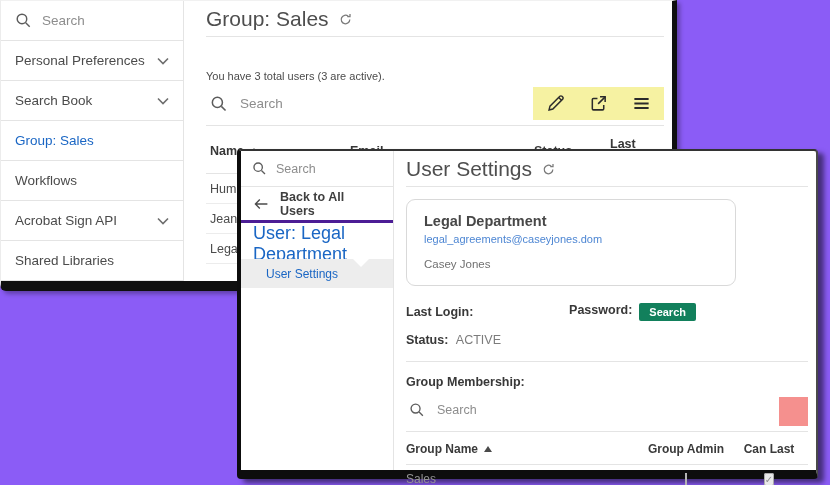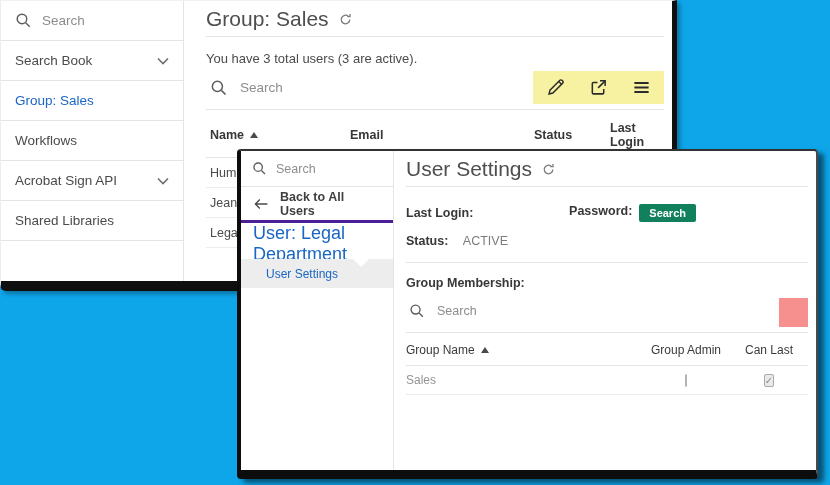--- a/index.html
+++ b/index.html
@@ -1,18 +1,18 @@
 <!DOCTYPE html>
 <html><head>
 <meta charset="utf-8">
 <style>
   * { box-sizing: border-box; margin: 0; padding: 0; }
   html,body { width:830px; height:485px; background:#fff; overflow:hidden;
     font-family:"Liberation Sans", sans-serif; color:#4b4b4b; }
-  #stage { position:relative; width:830px; height:485px; background:#0ea5e9; }
+  #stage { position:relative; width:830px; height:485px; background:#8b5cf6; }
 
   
   .icon svg { display:block; }
   .rule { border-bottom:1px solid #e4e4e4; }
   input { border:none; outline:none; background:transparent; font-family:inherit;
           font-size:13.5px; color:#4b4b4b; }
   input::placeholder { color:#8d8d8d; }
   .sort-asc { display:inline-block; width:0; height:0; margin-left:6px; position:relative; top:-1px;
     border-left:4px solid transparent; border-right:4px solid transparent; border-bottom:6px solid #4a4a4a; }
   h1,h2 { font-size:21px; font-weight:400; color:#4e4e4e; display:flex; align-items:center; gap:9px; }
@@ -23,21 +23,21 @@
     border-right:5px solid #0f0f0f; border-bottom:10px solid #0f0f0f;
     border-bottom-left-radius:6px; box-shadow:3px 3px 4px rgba(0,0,0,.3);
     display:flex; z-index:1; }
   .bk-sidebar { width:183px; flex:none; border-right:1px solid #e4e4e4; }
   .s-row { height:40px; display:flex; align-items:center; gap:10px; padding:0 14px;
            border-bottom:1px solid #e4e4e4; font-size:13.5px; color:#4b4b4b; }
   .s-row .chev { margin-left:auto; }
   .s-row.active { color:#1a66c4; }
   .bk-main { flex:1; padding:6px 8px 0 22px; min-width:0; }
   .title-rule { margin-top:5px; }
-  .bk-summary { margin-top:14px; font-size:13px; color:#4b4b4b; }
+  .bk-summary { margin-top:33px; font-size:11px; color:#4b4b4b; }
   .searchbar { display:flex; align-items:center; gap:12px; height:44px;
                border-bottom:1px solid #e4e4e4; padding-left:4px; }
   .searchbar input { flex:0 1 220px; }
   .hl-toolbar { margin-left:auto; display:flex; align-items:center; gap:24px;
                 background:#f6f2a2; padding:7px 13px; }
   .tool-btn { cursor:pointer; display:flex; }
   .bk-grid { display:grid; grid-template-columns:140px 184px 76px 1fr; align-items:center; padding-left:4px; }
   .bk-thead { font-size:12.5px; font-weight:bold; color:#373737;
               padding-top:11px; padding-bottom:8px; border-bottom:1px solid #e4e4e4; }
   .bk-row { height:30px; font-size:12.5px; color:#4b4b4b; border-bottom:1px solid #ececec; }
@@ -65,29 +65,29 @@
                   padding:13px 17px 15px; }
   .pc-name { font-size:14.5px; font-weight:bold; color:#474747; }
   .pc-email { margin-top:4px; font-size:11px; color:#4d86d3; cursor:pointer; }
   .pc-person { margin-top:13px; font-size:11.5px; color:#707070; }
   .info-row { margin-top:17px; display:flex; align-items:center; }
   .info-row .lbl, .stat-row .lbl, .gm-label { font-weight:bold; color:#383838; }
   .pw-cell { margin-left:auto; margin-right:112px; display:flex; }
   .badge { display:inline-block; margin-left:7px; background:#12805c; color:#fff;
            font-size:11px; font-weight:bold; padding:3px 10px; border-radius:2px; }
   .stat-row { margin-top:12px; }
-  .stat-val { color:#7c7c7c; margin-left:11px; }
+  .stat-val { color:#7c7c7c; margin-left:4px; }
   .fr-rule { margin-top:14px; }
   .gm-label { margin-top:13px; display:block; }
   .fr-searchbar { display:flex; align-items:center; gap:12px; height:43px;
                   border-bottom:1px solid #e4e4e4; padding-left:3px; }
   .fr-searchbar input { flex:0 1 180px; font-size:12.5px; }
   .hl-red { margin-left:auto; width:29px; height:29px; background:#f5908e; align-self:flex-end; margin-bottom:5px; }
   .fr-grid { display:grid; grid-template-columns:1fr 88px 78px; align-items:center; }
-  .fr-thead { font-size:12px; font-weight:normal; color:#3a3a3a; padding-top:10px; padding-bottom:8px;
+  .fr-thead { font-size:12px; font-weight:bold; color:#3a3a3a; padding-top:10px; padding-bottom:8px;
               border-bottom:1px solid #e4e4e4; }
   .fr-thead .c, .fr-tr .c { text-align:center; }
   .fr-tr { height:29px; font-size:12px; color:#949494; border-bottom:1px solid #ececec; }
   .cb { width:13px; height:13px; border:1px solid #b3b3b3; border-radius:2px; margin:0 auto;
         background:#fff; font-size:10px; line-height:11px; text-align:center; color:#8d8d8d; cursor:pointer; }
   .cb.checked { background:#e9e9e9; border-color:#ababab; }
 </style>
 </head>
 <body>
 
@@ -99,20 +99,28 @@
         <span class="icon">
           <svg width="17" height="17" viewBox="0 0 20 20">
               <circle cx="8.2" cy="8.2" r="5.6" fill="none" stroke="#5c5c5c" stroke-width="1.7"></circle>
               <line x1="12.6" y1="12.6" x2="17.3" y2="17.3" stroke="#5c5c5c" stroke-width="1.7"></line>
             </svg>
         </span>
         <input placeholder="Search" style="">
       </div>
       <nav>
         <div class="s-row">
+          <span>Personal Preferences</span>
+          <span class="chev icon">
+            <svg width="12" height="8" viewBox="0 0 12 8">
+                <path d="M1 1.5l5 5 5-5" fill="none" stroke="#6e6e6e" stroke-width="1.6"></path>
+              </svg>
+          </span>
+        </div>
+        <div class="s-row">
           <span>Search Book</span>
           <span class="chev icon">
             <svg width="12" height="8" viewBox="0 0 12 8">
                 <path d="M1 1.5l5 5 5-5" fill="none" stroke="#6e6e6e" stroke-width="1.6"></path>
               </svg>
           </span>
         </div>
         <div class="s-row active">
           <span>Group: Sales</span>
         </div>
@@ -244,20 +252,25 @@
         <span>User Settings</span>
         <span class="icon">
           <svg width="15" height="15" viewBox="0 0 20 20">
               <path d="M15.7 10a5.7 5.7 0 1 1-2.1-4.4" fill="none" stroke="#7a7a7a" stroke-width="1.7"></path>
               <path d="M16 2.6v3.6h-3.6" fill="none" stroke="#7a7a7a" stroke-width="1.7"></path>
             </svg>
         </span>
       </h2>
       <div class="rule title-rule"></div>
 
+      <div class="profile-card">
+        <div class="pc-name">Legal Department</div>
+        <div class="pc-email">legal_agreements@caseyjones.dom</div>
+        <div class="pc-person">Casey Jones</div>
+      </div>
 
       <div class="info-row">
         <span class="lbl">Last Login:</span>
         <span class="pw-cell">
           <span class="lbl">Password:</span>
           <span class="badge">Search</span>
         </span>
       </div>
       <div class="stat-row">
         <span class="lbl">Status:</span>

